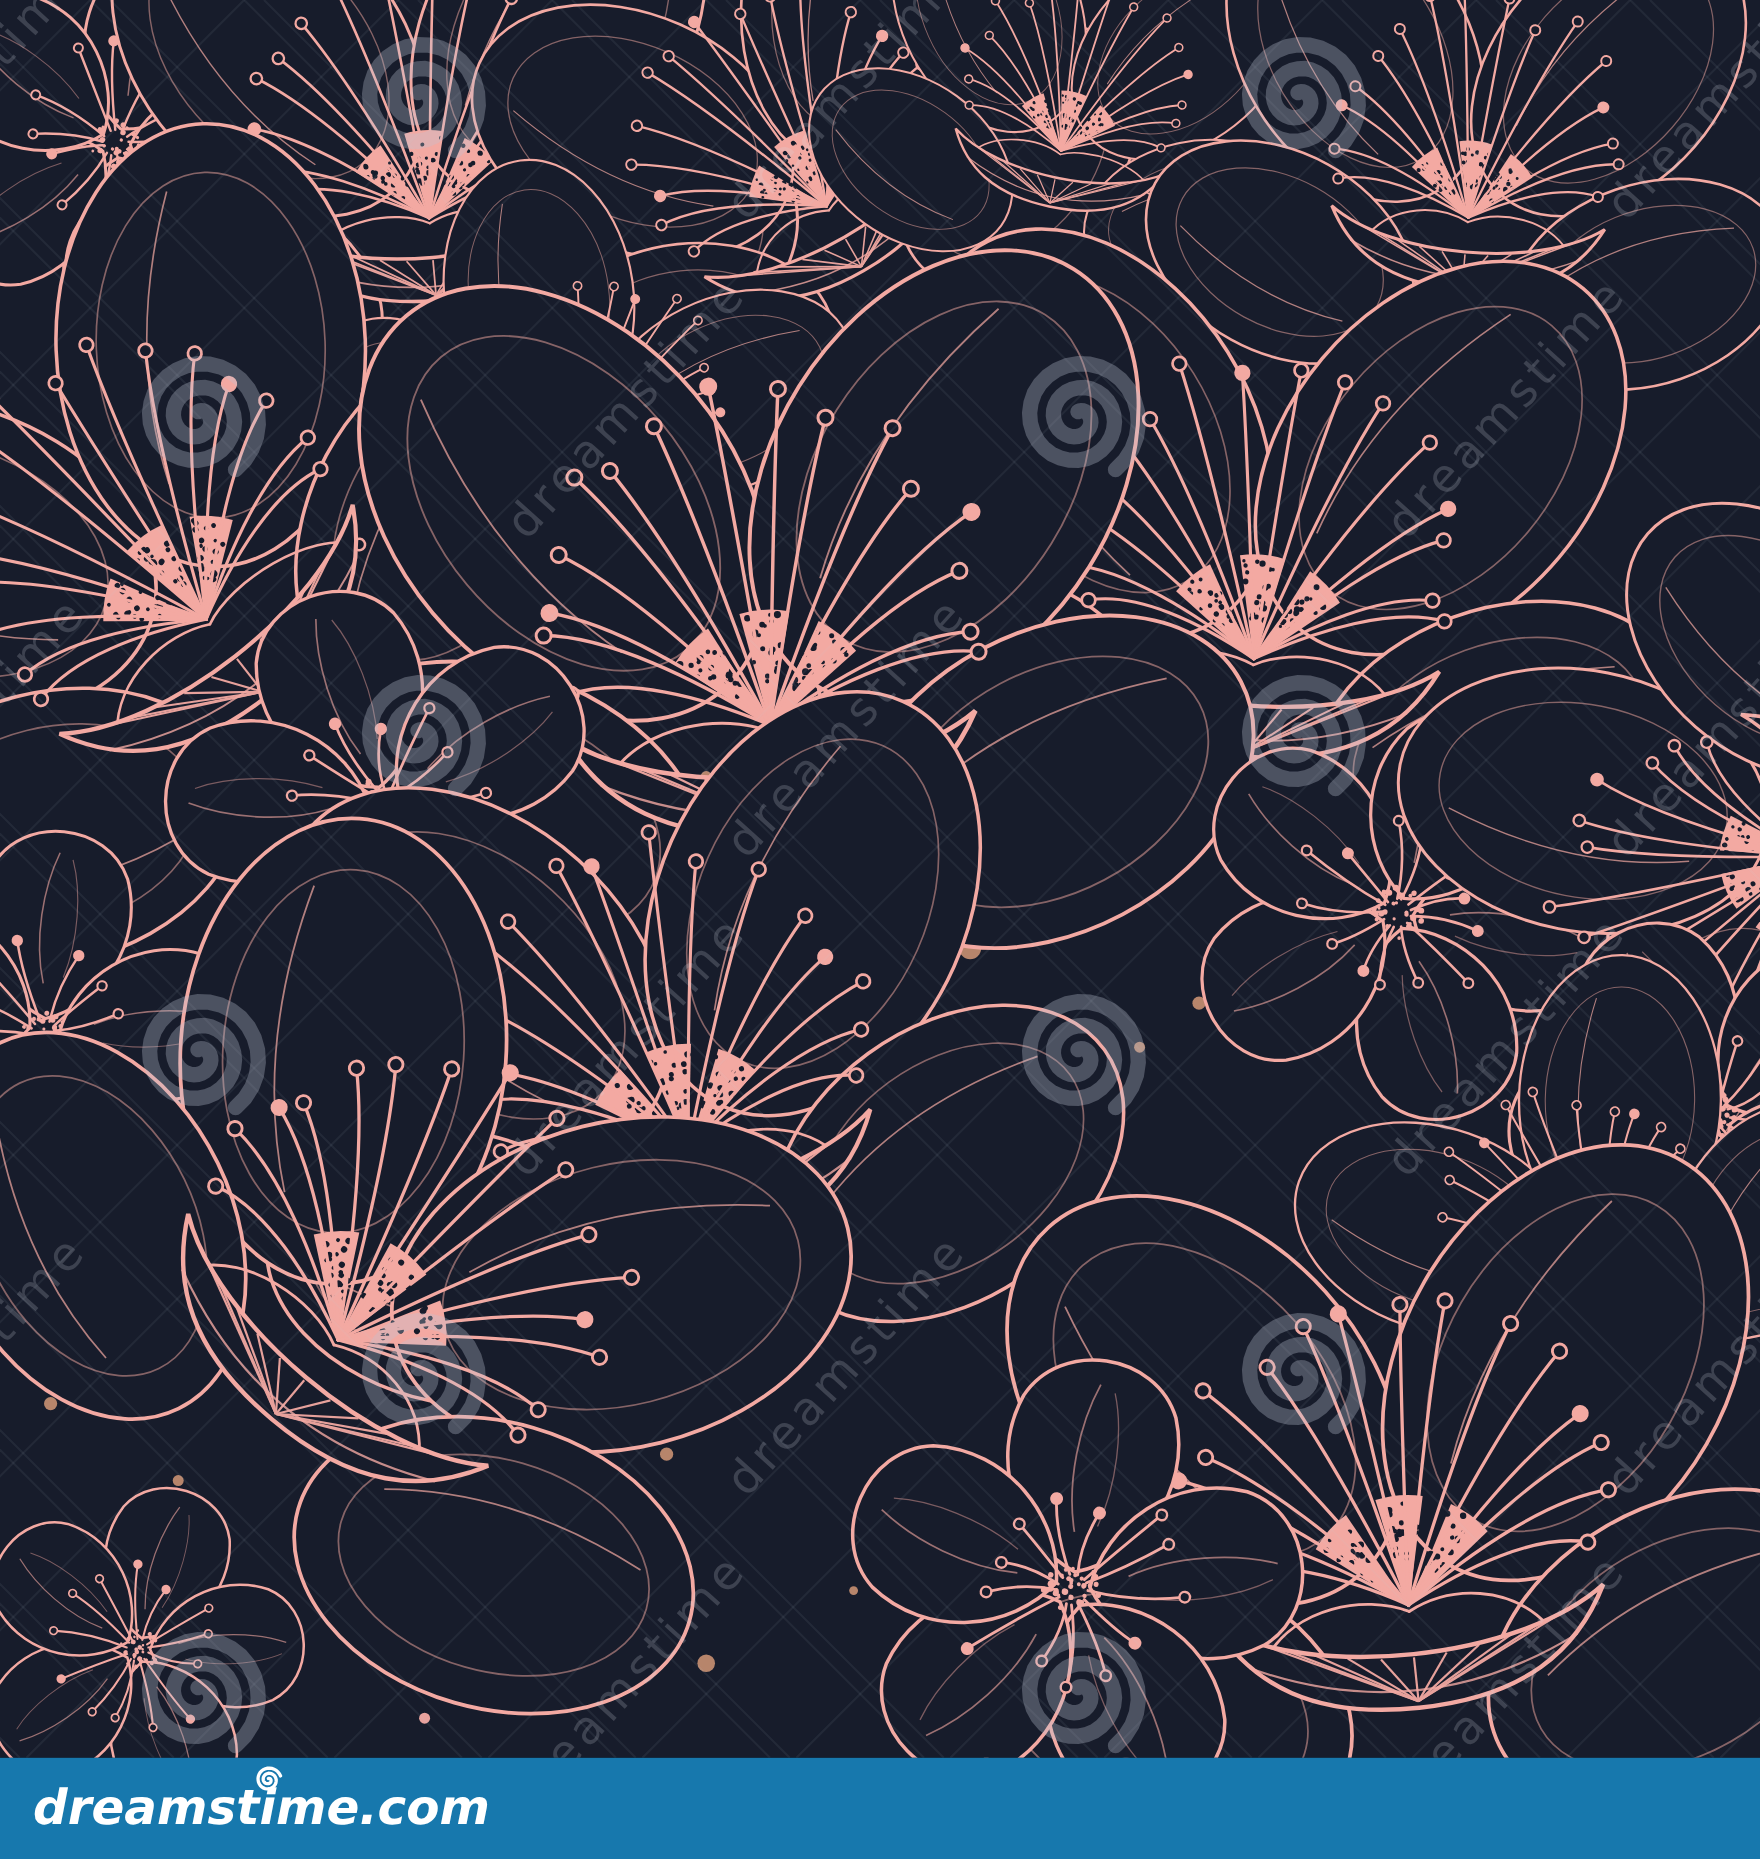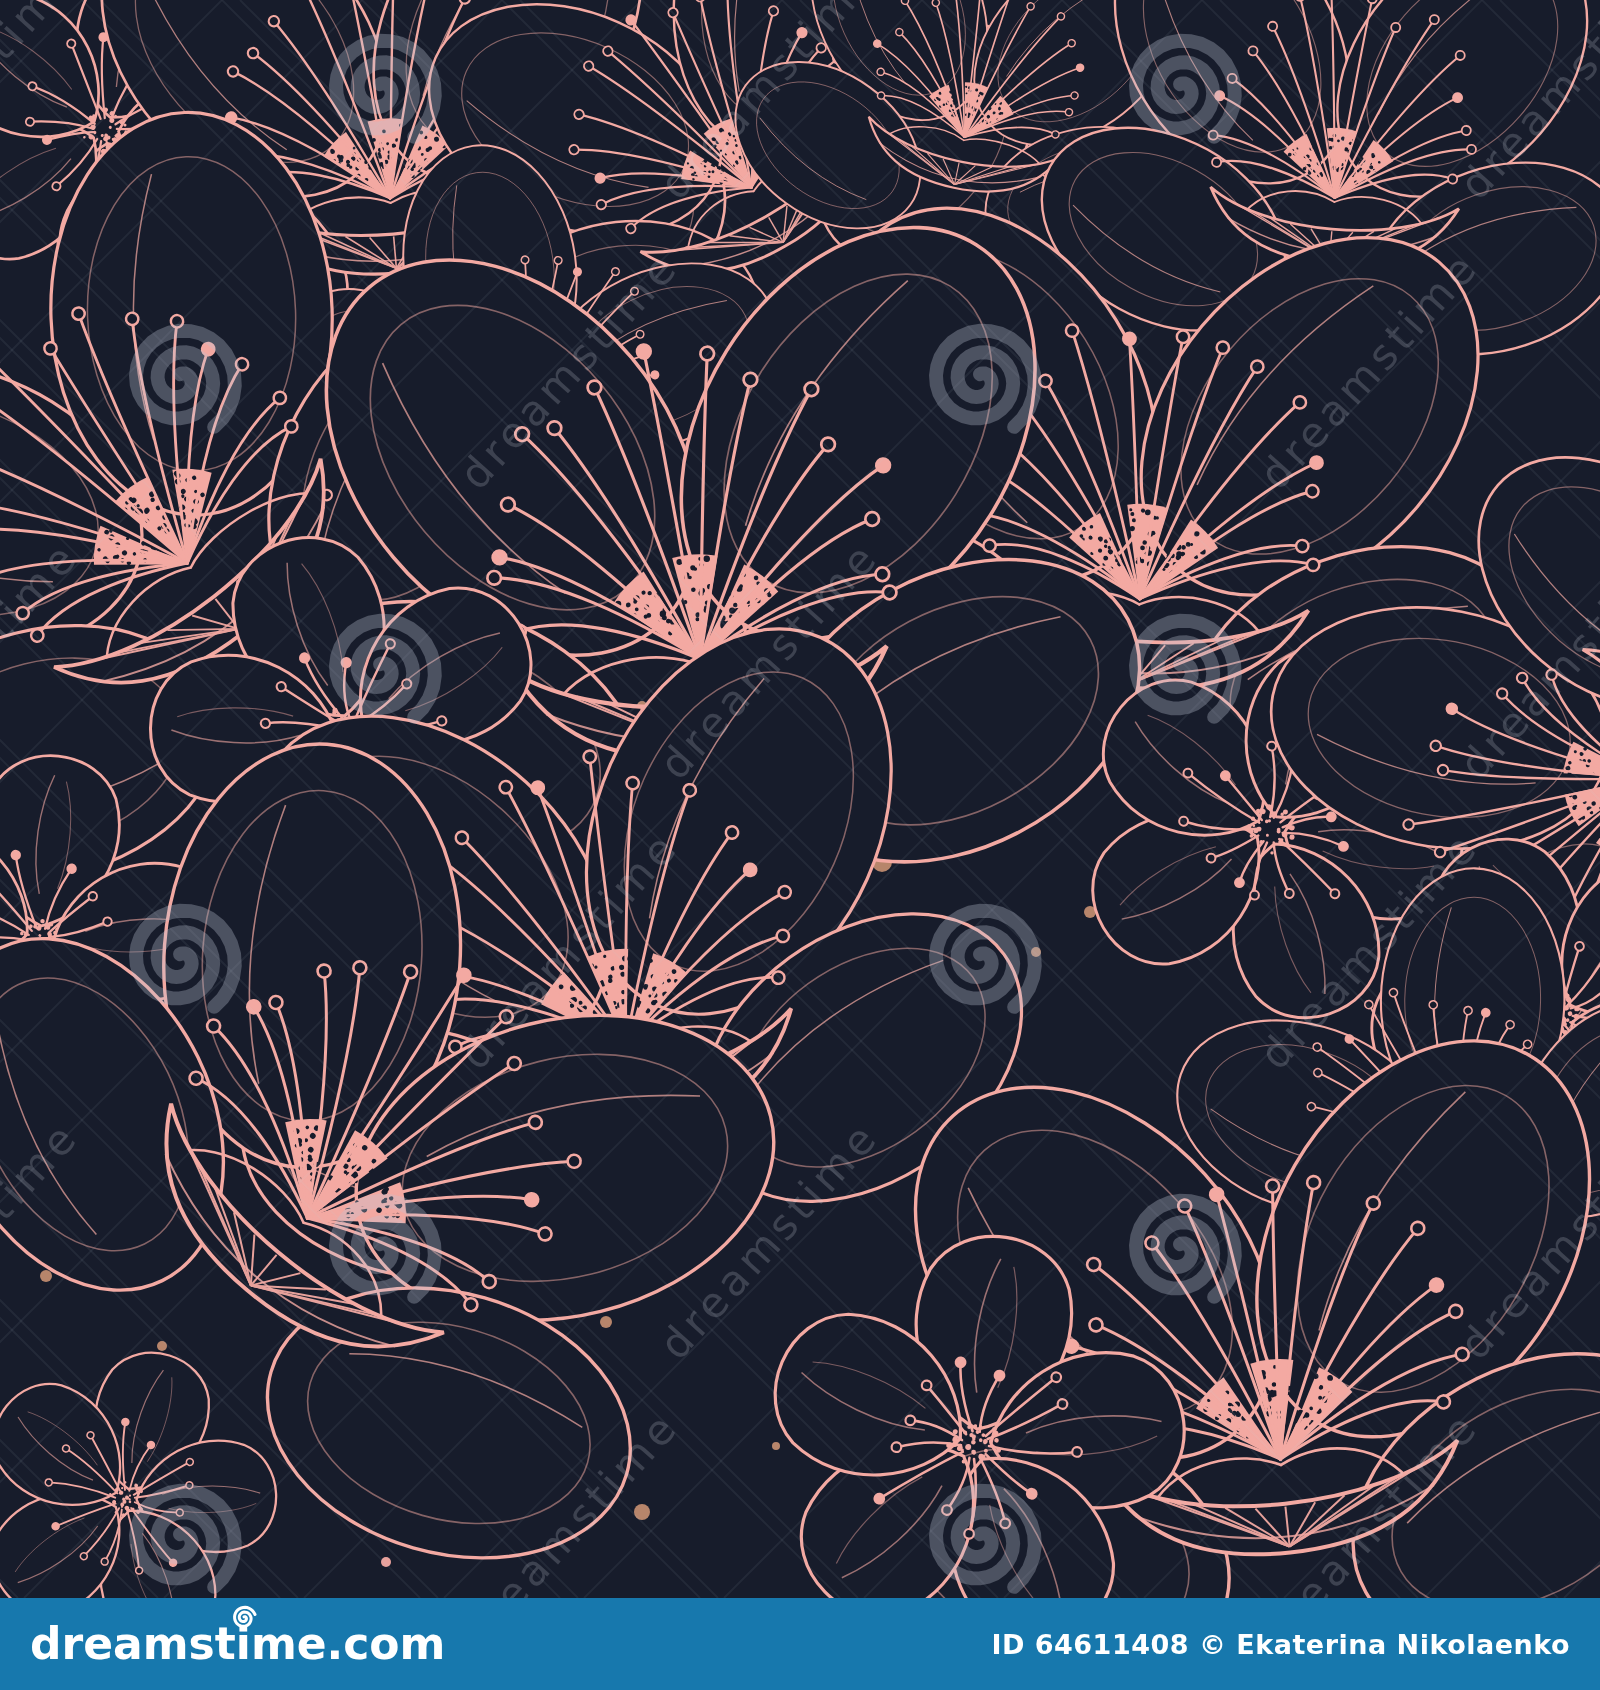--- a/index.html
+++ b/index.html
@@ -4,21 +4,21 @@
 <style>
   html,body{margin:0;padding:0;background:#0d1017;}
   .page{position:relative;width:1600px;height:1690px;overflow:hidden;
         font-family:"DejaVu Sans",sans-serif;}
   .artwork{position:absolute;left:0;top:0;width:1600px;height:1598px;overflow:hidden;}
   .artwork svg{display:block;width:1600px;height:1598px;}
   .footer{position:absolute;left:0;bottom:0;width:1600px;height:92px;
           display:flex;align-items:center;justify-content:space-between;
           padding:0 30px;box-sizing:border-box;}
   .footer-logo{position:relative;font-weight:700;font-size:44px;letter-spacing:0px;
-               line-height:1;display:flex;align-items:center;}
+               line-height:1;display:flex;align-items:center;font-style:italic;}
   .logo-spiral{position:absolute;left:198px;top:-20px;width:32px;height:32px;}
   .footer-credit{font-weight:700;font-size:27px;letter-spacing:0.5px;}
 </style>
 </head>
 <body>
 
 <div class="page">
   <div class="artwork">
     <svg id="art-svg" viewBox="0 0 1600 1598">
         <rect width="1600" height="1598" fill="#171c2b"></rect>
@@ -2596,15 +2596,14 @@
         </g>
       </svg>
   </div>
   <div class="footer" style="background: rgb(23, 120, 173); color: rgb(255, 255, 255);">
     <div class="footer-logo">
       <svg class="logo-spiral" viewBox="-18 -18 36 36">
         <path id="logo-spiral-path" fill="none" stroke-width="3.4" stroke-linecap="round" d="M0,-1.3L0.3,-1.4L0.6,-1.5L1,-1.5L1.4,-1.4L1.7,-1.2L2.1,-0.9L2.4,-0.5L2.6,-0.1L2.7,0.4L2.7,1L2.6,1.6L2.4,2.2L2.1,2.7L1.6,3.2L1,3.6L0.3,3.9L-0.5,4L-1.3,4L-2.1,3.8L-2.9,3.5L-3.7,3L-4.3,2.3L-4.8,1.5L-5.2,0.5L-5.3,-0.5L-5.3,-1.5L-5.1,-2.6L-4.6,-3.6L-3.9,-4.5L-3.1,-5.3L-2.1,-6L-0.9,-6.4L0.3,-6.7L1.7,-6.6L3,-6.3L4.2,-5.8L5.3,-5L6.3,-4L7.1,-2.7L7.7,-1.4L8,0.1L7.9,1.7L7.6,3.2L7,4.7L6.1,6.1L4.9,7.3L3.5,8.2L1.9,8.9L0.2,9.3L-1.6,9.3L-3.4,9L-5.2,8.3L-6.8,7.2L-8.2,5.9L-9.3,4.3L-10.1,2.5L-10.5,0.6L-10.6,-1.5L-10.3,-3.5L-9.6,-5.5L-8.5,-7.4L-7,-9L-5.2,-10.3L-3.2,-11.2L-1,-11.8L1.3,-12L3.6,-11.7L5.8,-10.9L7.9,-9.7L9.7,-8.1L11.2,-6.2L12.4,-4" stroke="#ffffff"></path>
       </svg>
       <span>dreamstime.com</span>
     </div>
-    <div class="footer-credit">ID 64611408 © Ekaterina Nikolaenko</div>
   </div>
 </div>
 
 </body></html>

